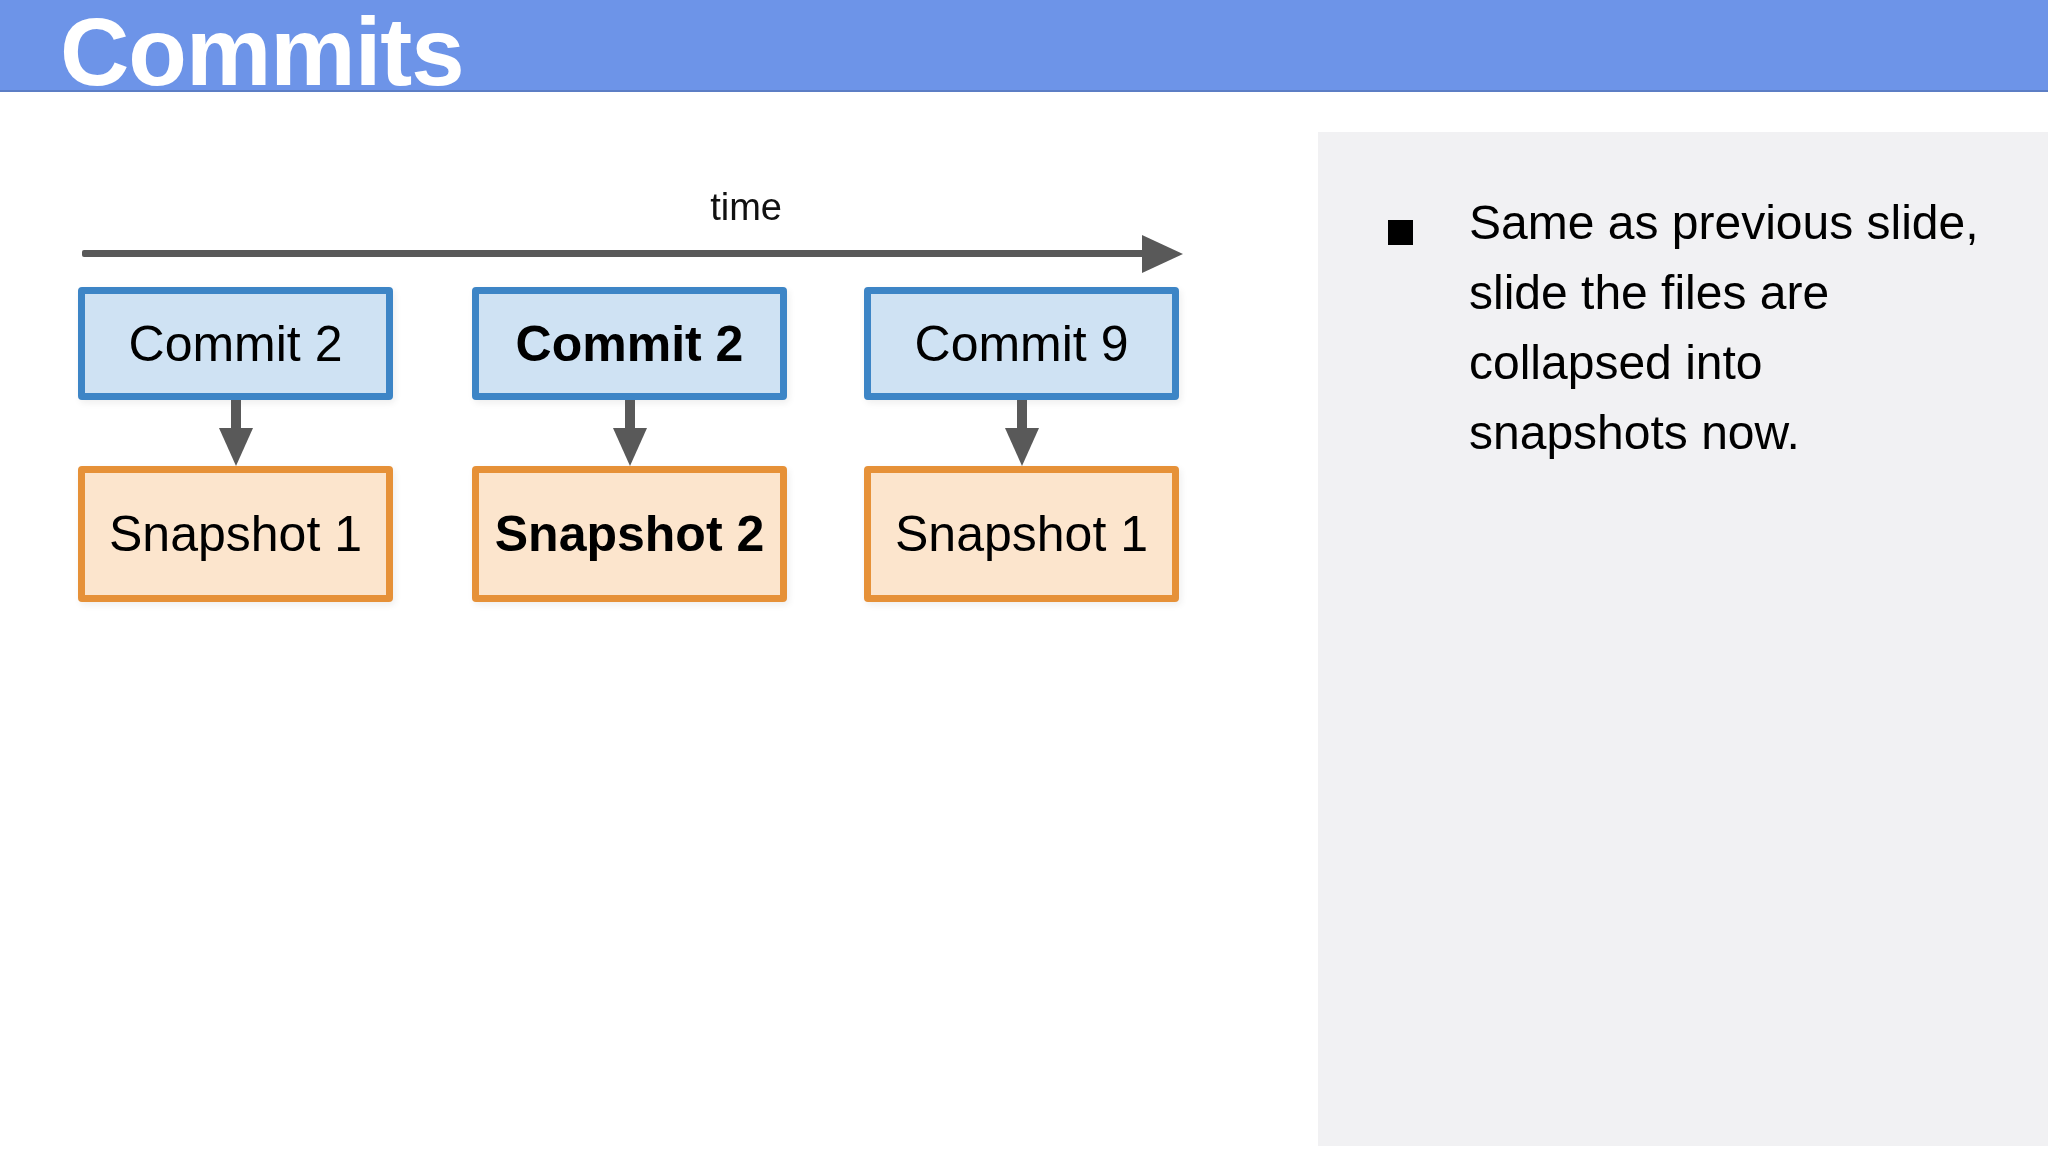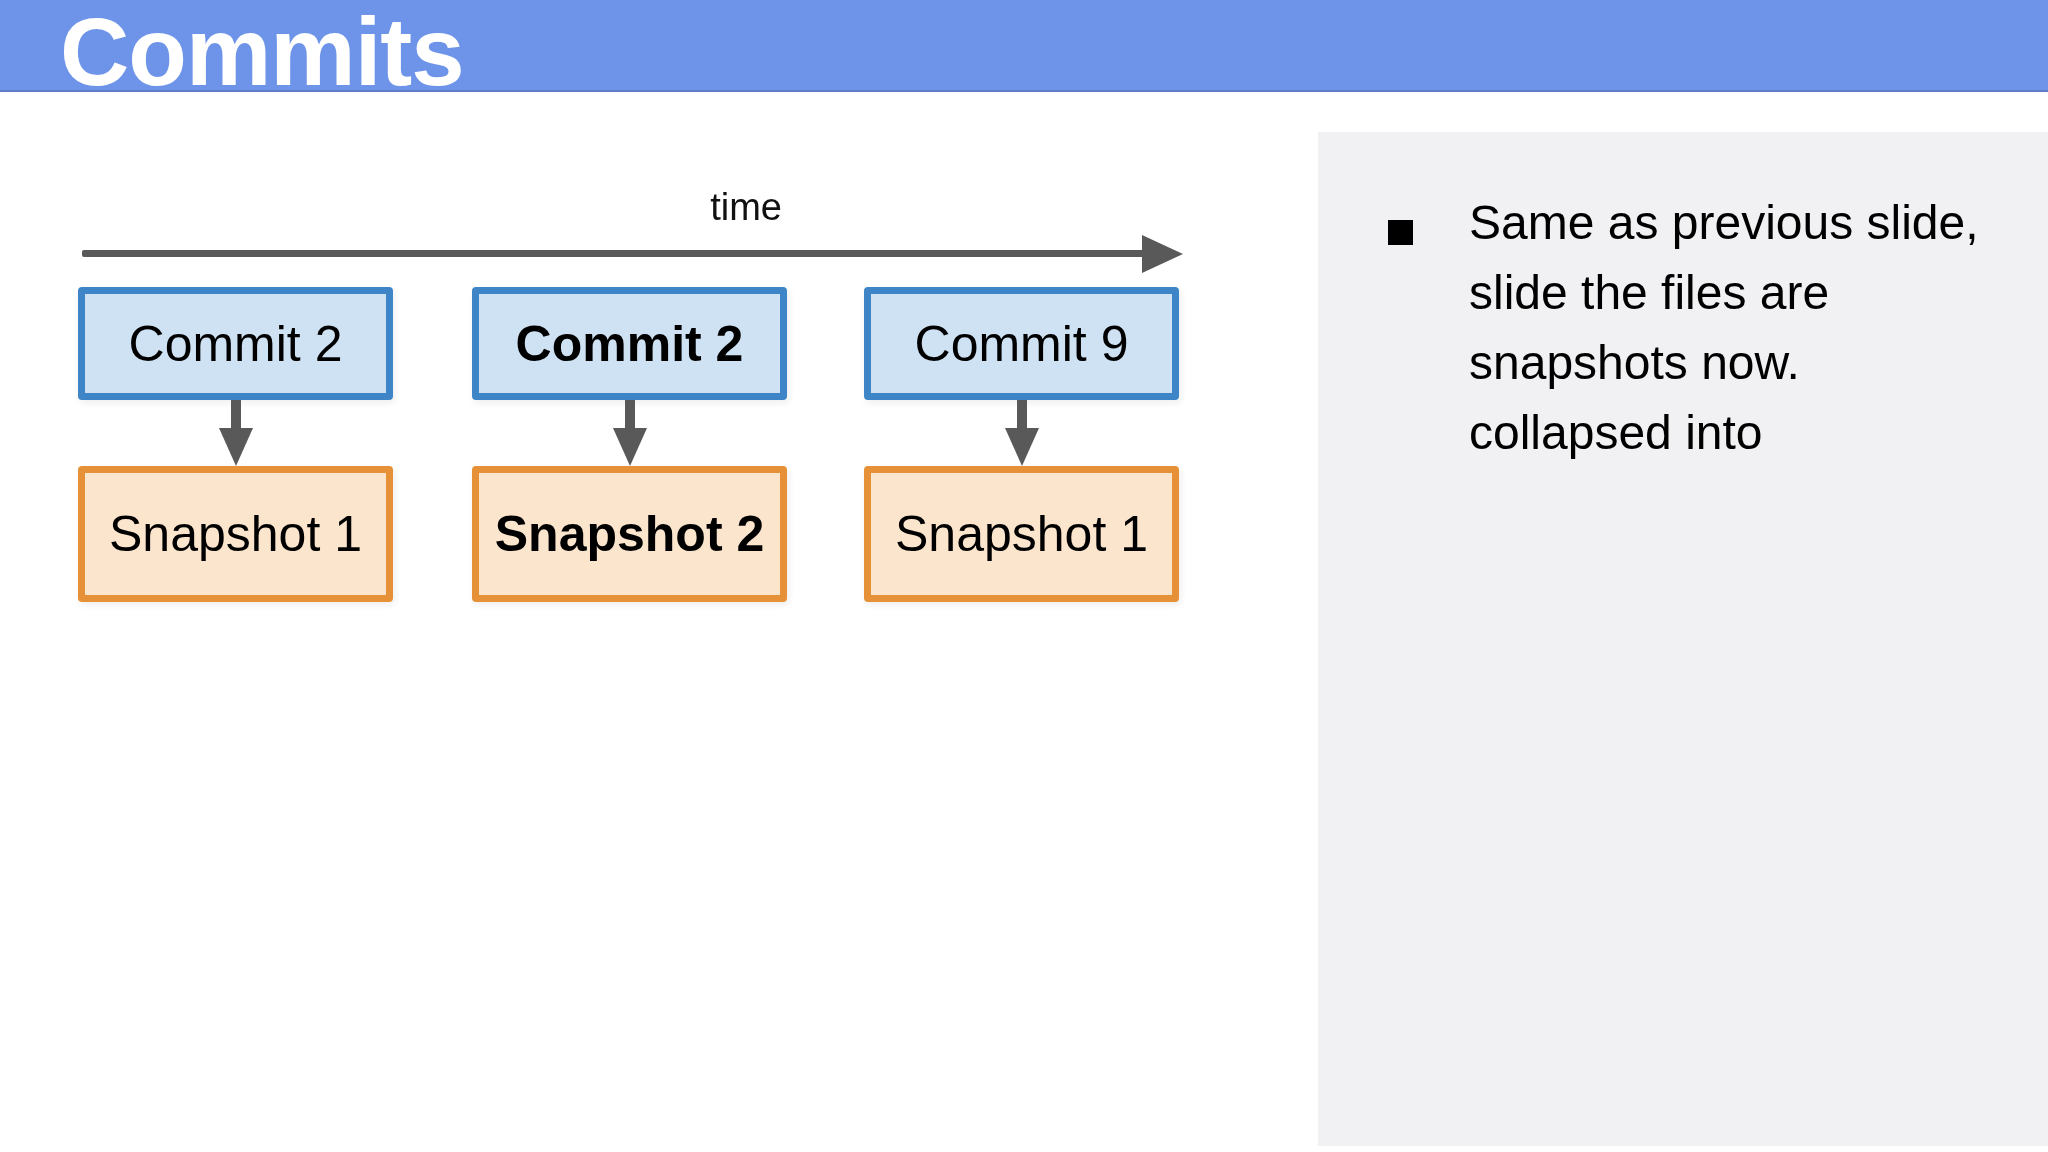--- a/index.html
+++ b/index.html
@@ -188,19 +188,19 @@
     </div>
 
   </main>
 
   <aside class="notes-panel">
     <div class="bullet-item">
       <span class="bullet-marker"></span>
       <div class="bullet-text">
         <span>Same as previous slide,</span>
         <span>slide the files are</span>
+        <span>collapsed into</span>
         <span>snapshots now.</span>
-        <span>collapsed into</span>
       </div>
     </div>
   </aside>
 
 </div>
 
 </body></html>

